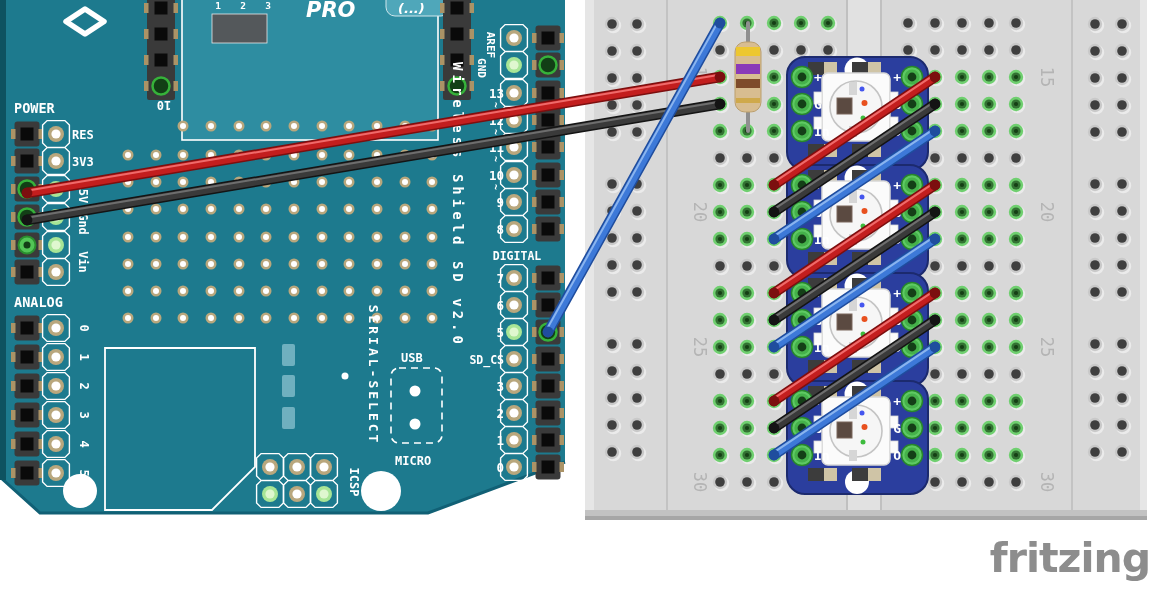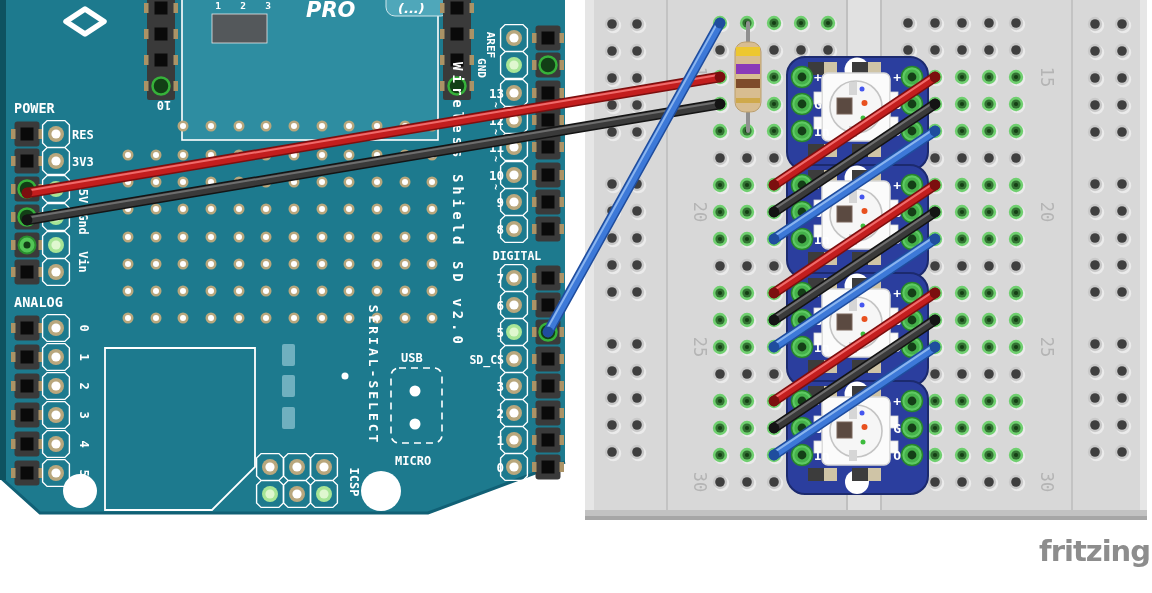--- a/index.html
+++ b/index.html
@@ -1,20 +1,20 @@
 <!DOCTYPE html>
 <html><head>
 <meta charset="utf-8">
 <style>
   html,body{margin:0;padding:0;background:#ffffff;}
   .canvas{position:relative;width:1152px;height:593px;background:#ffffff;overflow:hidden;
           font-family:"DejaVu Sans Mono",monospace;}
   svg{position:absolute;left:0;top:0;}
   .logo{position:absolute;left:948px;top:534px;width:202px;text-align:right;
-        font-family:"DejaVu Sans",sans-serif;font-weight:bold;font-size:29px;
+        font-family:"DejaVu Sans",sans-serif;font-weight:bold;font-size:41px;
         color:#8d8d8d;letter-spacing:-1px;}
 </style>
 </head>
 <body>
 
 <div class="canvas">
   <svg id="scene" width="1152" height="593" viewBox="0 0 1152 593">
       <g>
         <rect x="585" y="0" width="562" height="520" fill="#d8d8d8"></rect>
         <rect x="585" y="0" width="9" height="520" fill="#e6e6e6"></rect>

